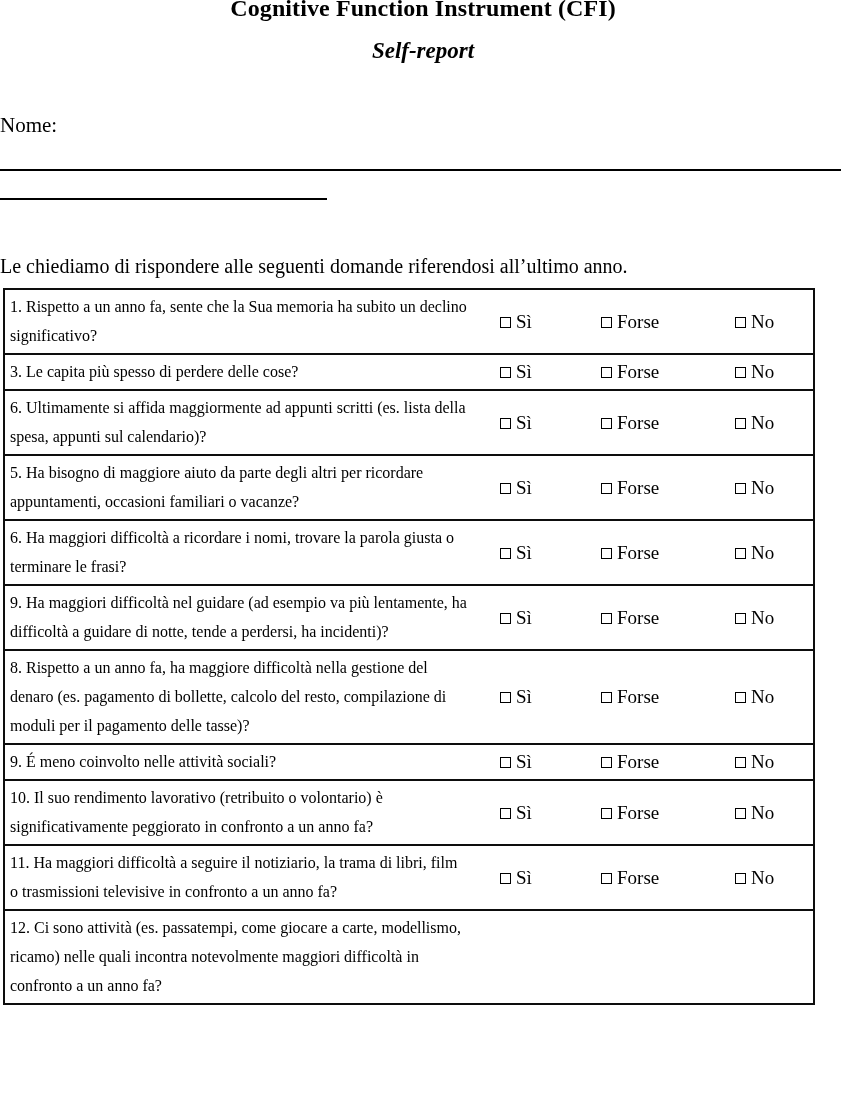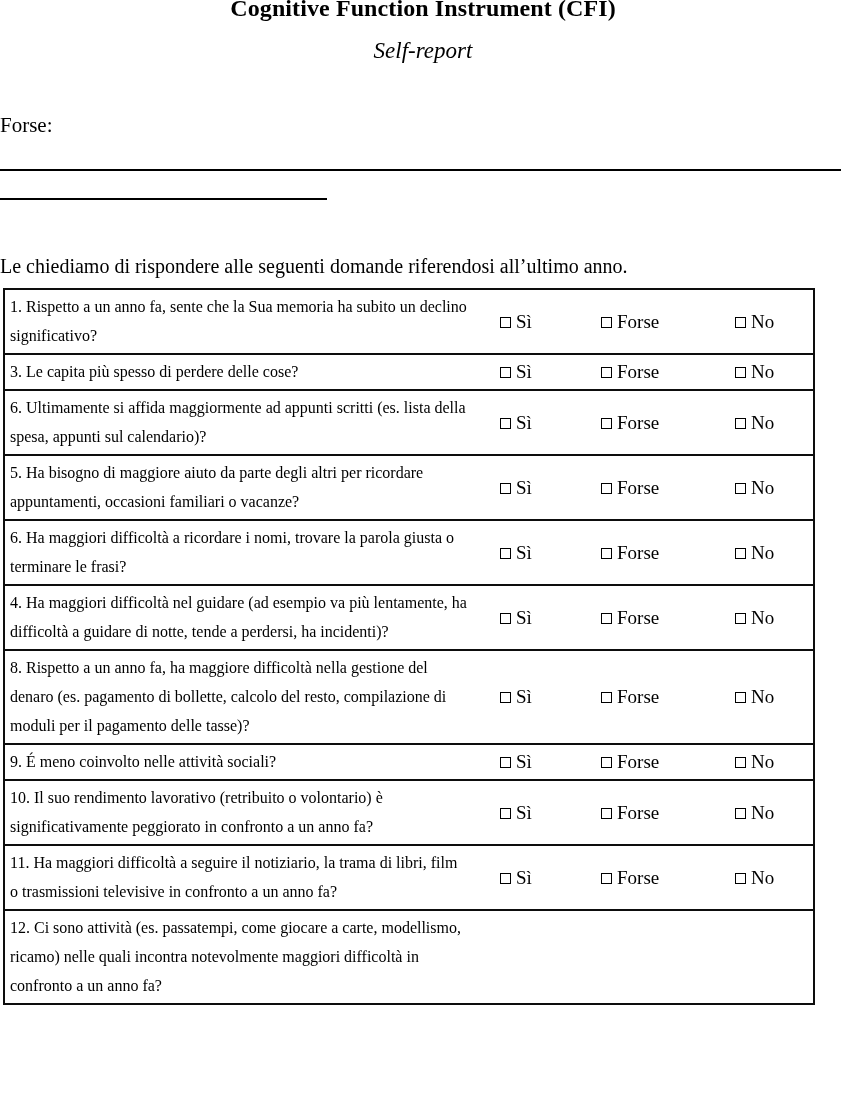--- a/index.html
+++ b/index.html
@@ -35,21 +35,21 @@
     line-height: 28px;
     white-space: nowrap;
   }
   .doc-subtitle {
     position: absolute;
     top: 37px;
     left: 0;
     width: 846px;
     text-align: center;
     font-size: 23px;
-    font-weight: normal;
+    font-weight: bold;
     font-style: italic;
     line-height: 28px;
     white-space: nowrap;
   }
 
   
   .name-label {
     position: absolute;
     top: 112px;
     left: 0px;
@@ -141,21 +141,21 @@
   }
 </style>
 </head>
 <body>
 
 <div class="page">
 
   <div class="doc-title">Cognitive Function Instrument (CFI)</div>
   <div class="doc-subtitle">Self-report</div>
 
-  <div class="name-label">Forse:</div>
+  <div class="name-label">Nome:</div>
   <div class="rule-long"></div>
   <div class="rule-short"></div>
 
   <div class="instruction">Le chiediamo di rispondere alle seguenti domande riferendosi all’ultimo anno.</div>
 
   <table class="qtable">
     <tbody id="qbody">
         <tr>
           <td class="q-text">1. Rispetto a un anno fa, sente che la Sua memoria ha subito un declino significativo?</td>
           <td class="q-answers">
@@ -200,21 +200,21 @@
           <td class="q-text">6. Ha maggiori difficoltà a ricordare i nomi, trovare la parola giusta o terminare le frasi?</td>
           <td class="q-answers">
             <div class="answers-row">
               <span class="opt opt-yes"><span class="box"></span><span>Sì</span></span>
               <span class="opt opt-maybe"><span class="box"></span><span>Forse</span></span>
               <span class="opt opt-no"><span class="box"></span><span>No</span></span>
             </div>
           </td>
         </tr>
         <tr>
-          <td class="q-text">4. Ha maggiori difficoltà nel guidare (ad esempio va più lentamente, ha difficoltà a guidare di notte, tende a perdersi, ha incidenti)?</td>
+          <td class="q-text">9. Ha maggiori difficoltà nel guidare (ad esempio va più lentamente, ha difficoltà a guidare di notte, tende a perdersi, ha incidenti)?</td>
           <td class="q-answers">
             <div class="answers-row">
               <span class="opt opt-yes"><span class="box"></span><span>Sì</span></span>
               <span class="opt opt-maybe"><span class="box"></span><span>Forse</span></span>
               <span class="opt opt-no"><span class="box"></span><span>No</span></span>
             </div>
           </td>
         </tr>
         <tr>
           <td class="q-text">8. Rispetto a un anno fa, ha maggiore difficoltà nella gestione del denaro (es. pagamento di bollette, calcolo del resto, compilazione di moduli per il pagamento delle tasse)?</td>

